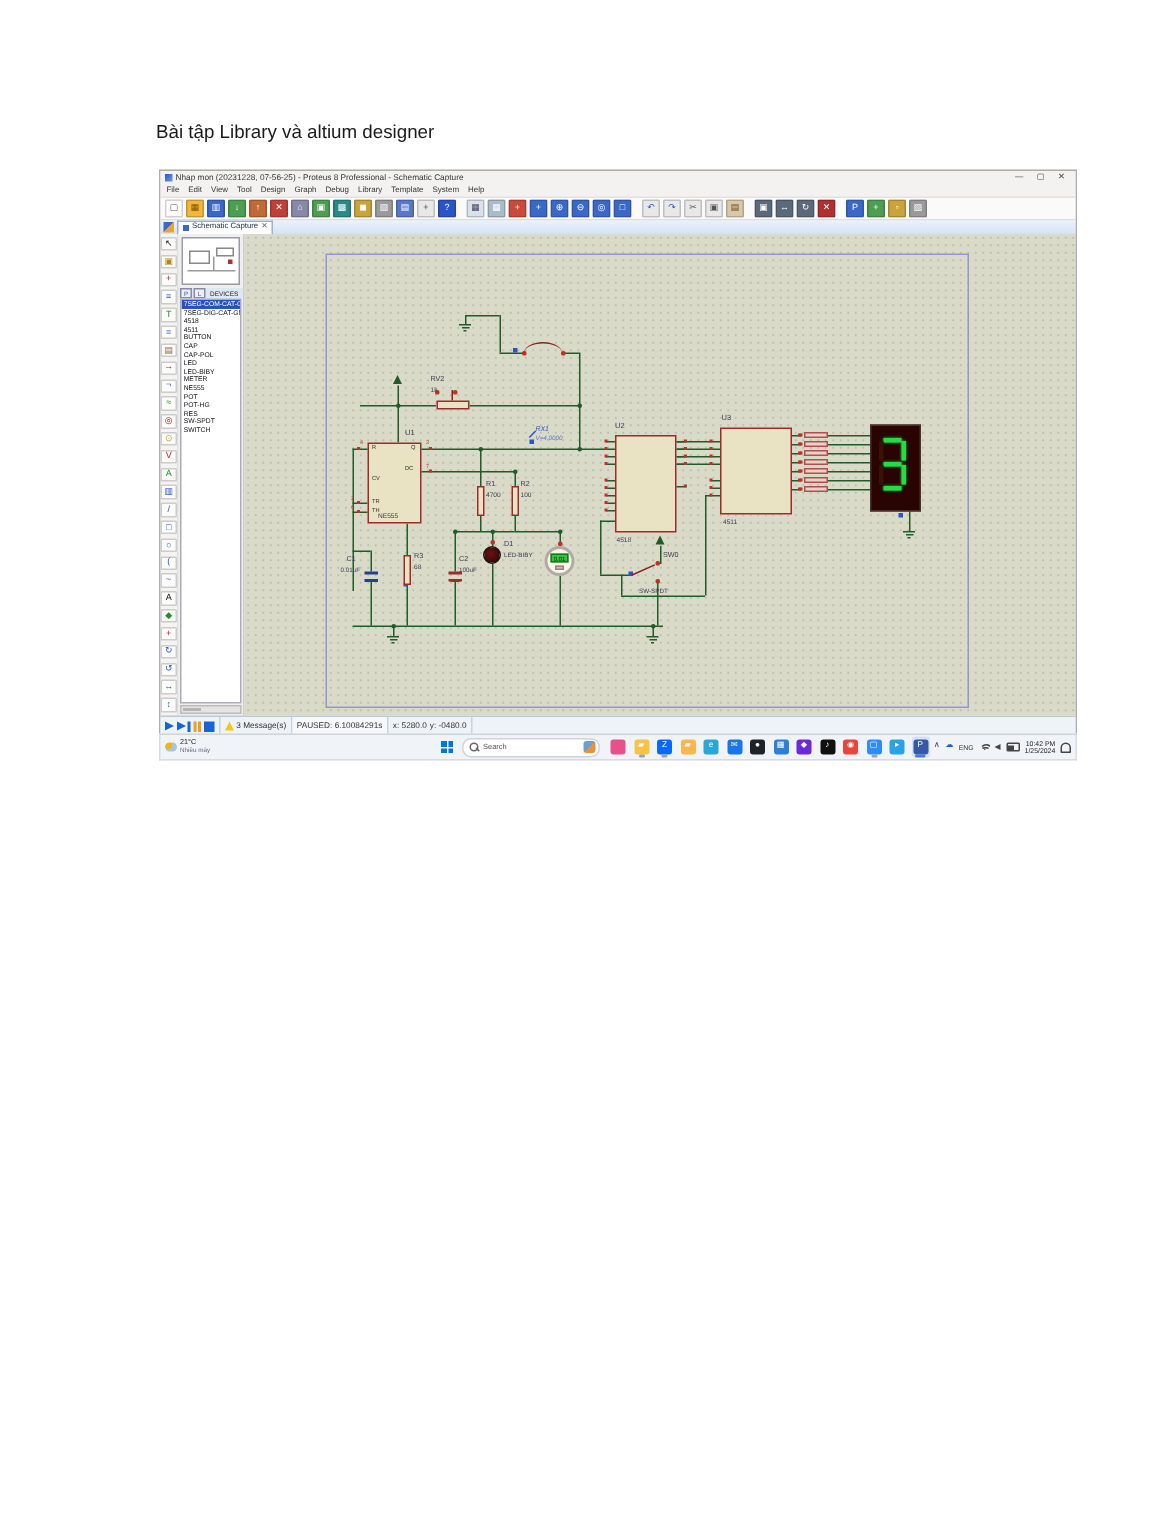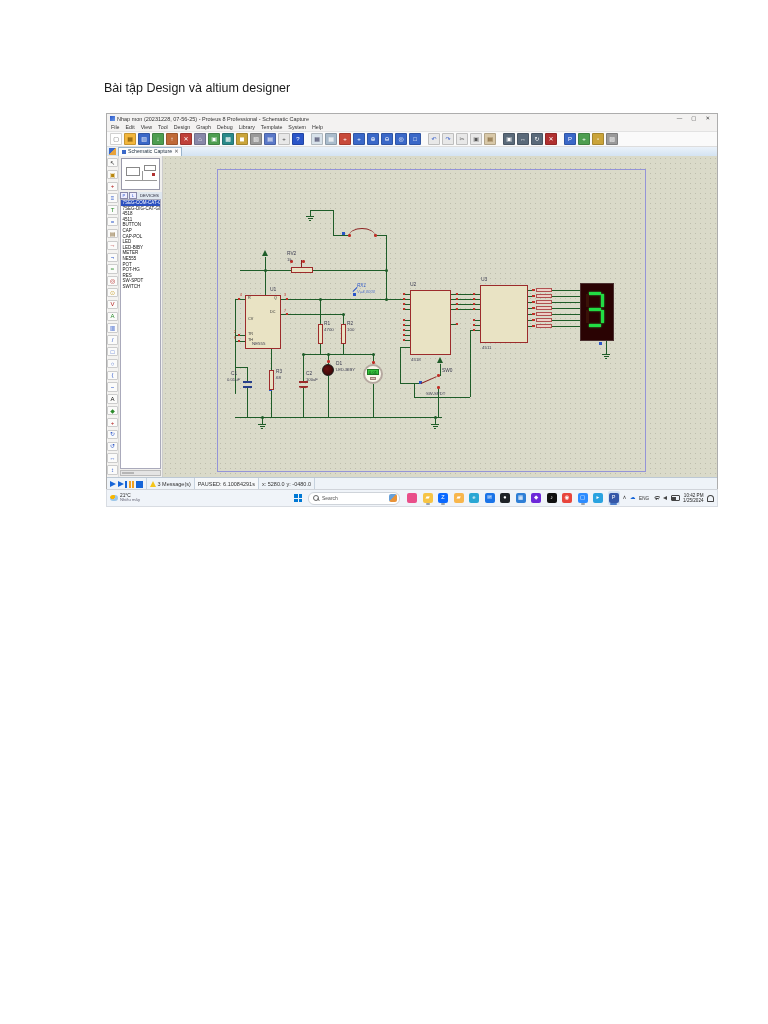--- a/index.html
+++ b/index.html
@@ -76,21 +76,21 @@
   .vol{width:0;height:0;border-top:2.5px solid transparent;border-bottom:2.5px solid transparent;border-right:4px solid #444;}
   .batt{width:7px;height:4px;border:0.8px solid #444;border-radius:1px;position:relative;}
   .batt::after{content:"";position:absolute;left:0.5px;top:0.5px;bottom:0.5px;width:4px;background:#444;}
   .clock{text-align:right;line-height:1.15;}
   .clock div{font-size:4.6px;color:#222;}
   .bell{width:5px;height:5px;border:0.8px solid #444;border-radius:50% 50% 10% 10%;position:relative;}
 </style>
 </head>
 <body>
 
-<div class="doc-title">Bài tập Design và altium designer</div>
+<div class="doc-title">Bài tập Library và altium designer</div>
 
 <div class="pwin">
   <div class="titlebar">
     <span class="appicon"></span>
     <span class="wtitle">Nhap mon (20231228, 07-56-25) - Proteus 8 Professional - Schematic Capture</span>
     <span class="wbtns">
       <span>—</span>
       <span>▢</span>
       <span>✕</span>
     </span>

